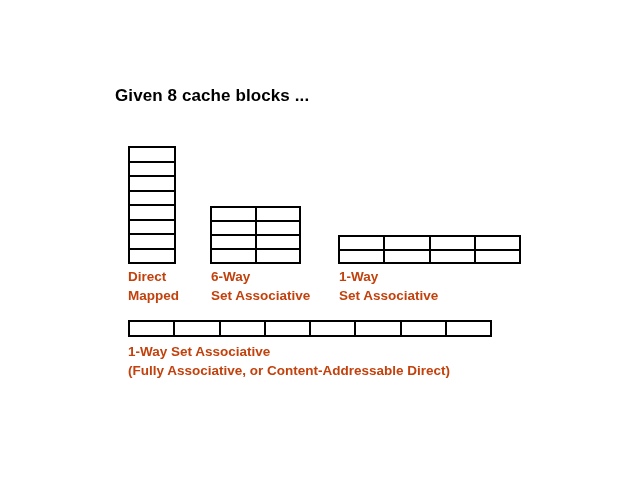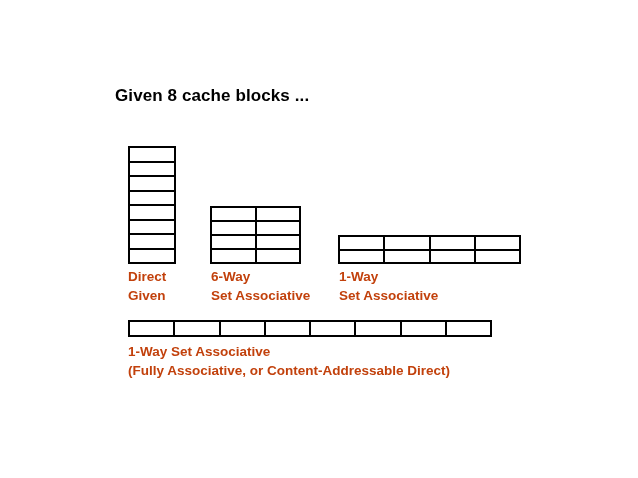--- a/index.html
+++ b/index.html
@@ -136,21 +136,21 @@
       <div class="cell"></div>
       <div class="cell"></div>
       <div class="cell"></div>
       <div class="cell"></div>
       <div class="cell"></div>
       <div class="cell"></div>
     </div>
 
   <div class="caption" id="caption-direct">
     <span class="caption-line">Direct</span>
-    <span class="caption-line">Given</span>
+    <span class="caption-line">Mapped</span>
   </div>
 
   <div class="caption" id="caption-2way">
     <span class="caption-line">6-Way</span>
     <span class="caption-line">Set Associative</span>
   </div>
 
   <div class="caption" id="caption-4way">
     <span class="caption-line">1-Way</span>
     <span class="caption-line">Set Associative</span>

